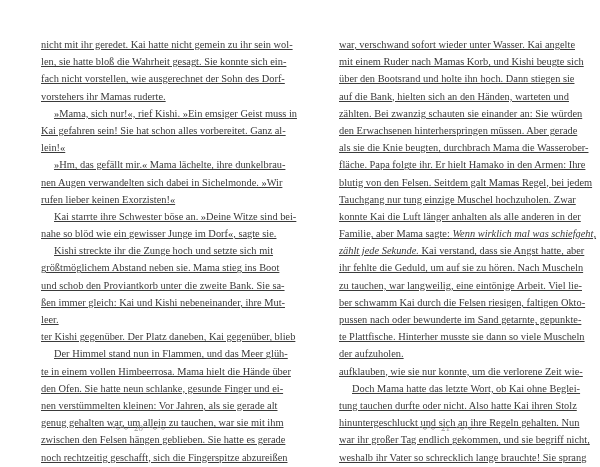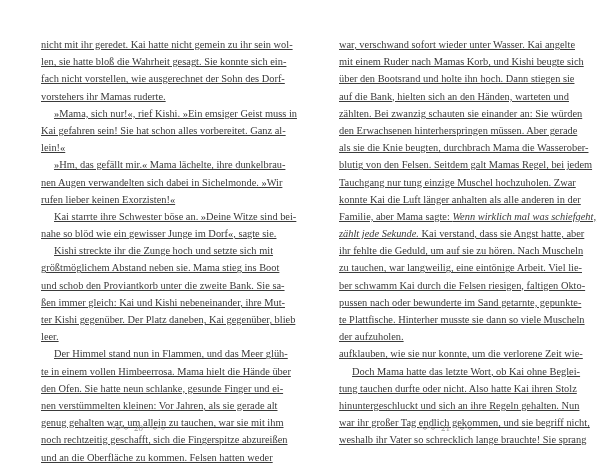--- a/index.html
+++ b/index.html
@@ -53,38 +53,40 @@
     <span class="line last">lein!«</span>
     <span class="line indent">»Hm, das gefällt mir.« Mama lächelte, ihre dunkelbrau-</span>
     <span class="line">nen Augen verwandelten sich dabei in Sichelmonde. »Wir</span>
     <span class="line last">rufen lieber keinen Exorzisten!«</span>
     <span class="line indent">Kai starrte ihre Schwester böse an. »Deine Witze sind bei-</span>
     <span class="line last">nahe so blöd wie ein gewisser Junge im Dorf«, sagte sie.</span>
     <span class="line indent">Kishi streckte ihr die Zunge hoch und setzte sich mit</span>
     <span class="line">größtmöglichem Abstand neben sie. Mama stieg ins Boot</span>
     <span class="line">und schob den Proviantkorb unter die zweite Bank. Sie sa-</span>
     <span class="line">ßen immer gleich: Kai und Kishi nebeneinander, ihre Mut-</span>
+    <span class="line last">leer.</span>
     <span class="line">ter Kishi gegenüber. Der Platz daneben, Kai gegenüber, blieb</span>
-    <span class="line last">leer.</span>
     <span class="line indent">Der Himmel stand nun in Flammen, und das Meer glüh-</span>
     <span class="line">te in einem vollen Himbeerrosa. Mama hielt die Hände über</span>
     <span class="line">den Ofen. Sie hatte neun schlanke, gesunde Finger und ei-</span>
     <span class="line">nen verstümmelten kleinen: Vor Jahren, als sie gerade alt</span>
     <span class="line">genug gehalten war, um allein zu tauchen, war sie mit ihm</span>
+    <span class="line">zwischen den Felsen hängen geblieben. Sie hatte es gerade</span>
     <span class="line">noch rechtzeitig geschafft, sich die Fingerspitze abzureißen</span>
     <span class="line">und an die Oberfläche zu kommen. Felsen hatten weder</span>
   </div>
 <div class="page right" id="right-page">
     <span class="line">war, verschwand sofort wieder unter Wasser. Kai angelte</span>
     <span class="line">mit einem Ruder nach Mamas Korb, und Kishi beugte sich</span>
     <span class="line">über den Bootsrand und holte ihn hoch. Dann stiegen sie</span>
     <span class="line">auf die Bank, hielten sich an den Händen, warteten und</span>
     <span class="line">zählten. Bei zwanzig schauten sie einander an: Sie würden</span>
     <span class="line">den Erwachsenen hinterherspringen müssen. Aber gerade</span>
     <span class="line">als sie die Knie beugten, durchbrach Mama die Wasserober-</span>
+    <span class="line">fläche. Papa folgte ihr. Er hielt Hamako in den Armen: Ihre</span>
     <span class="line">blutig von den Felsen. Seitdem galt Mamas Regel, bei jedem</span>
     <span class="line">Tauchgang nur tung einzige Muschel hochzuholen. Zwar</span>
     <span class="line">konnte Kai die Luft länger anhalten als alle anderen in der</span>
     <span class="line">Familie, aber Mama sagte: <span class="it">Wenn wirklich mal was schiefgeht,</span></span>
     <span class="line"><span class="it">zählt jede Sekunde.</span> Kai verstand, dass sie Angst hatte, aber</span>
     <span class="line">ihr fehlte die Geduld, um auf sie zu hören. Nach Muscheln</span>
     <span class="line">zu tauchen, war langweilig, eine eintönige Arbeit. Viel lie-</span>
     <span class="line">ber schwamm Kai durch die Felsen riesigen, faltigen Okto-</span>
     <span class="line">pussen nach oder bewunderte im Sand getarnte, gepunkte-</span>
     <span class="line">te Plattfische. Hinterher musste sie dann so viele Muscheln</span>

